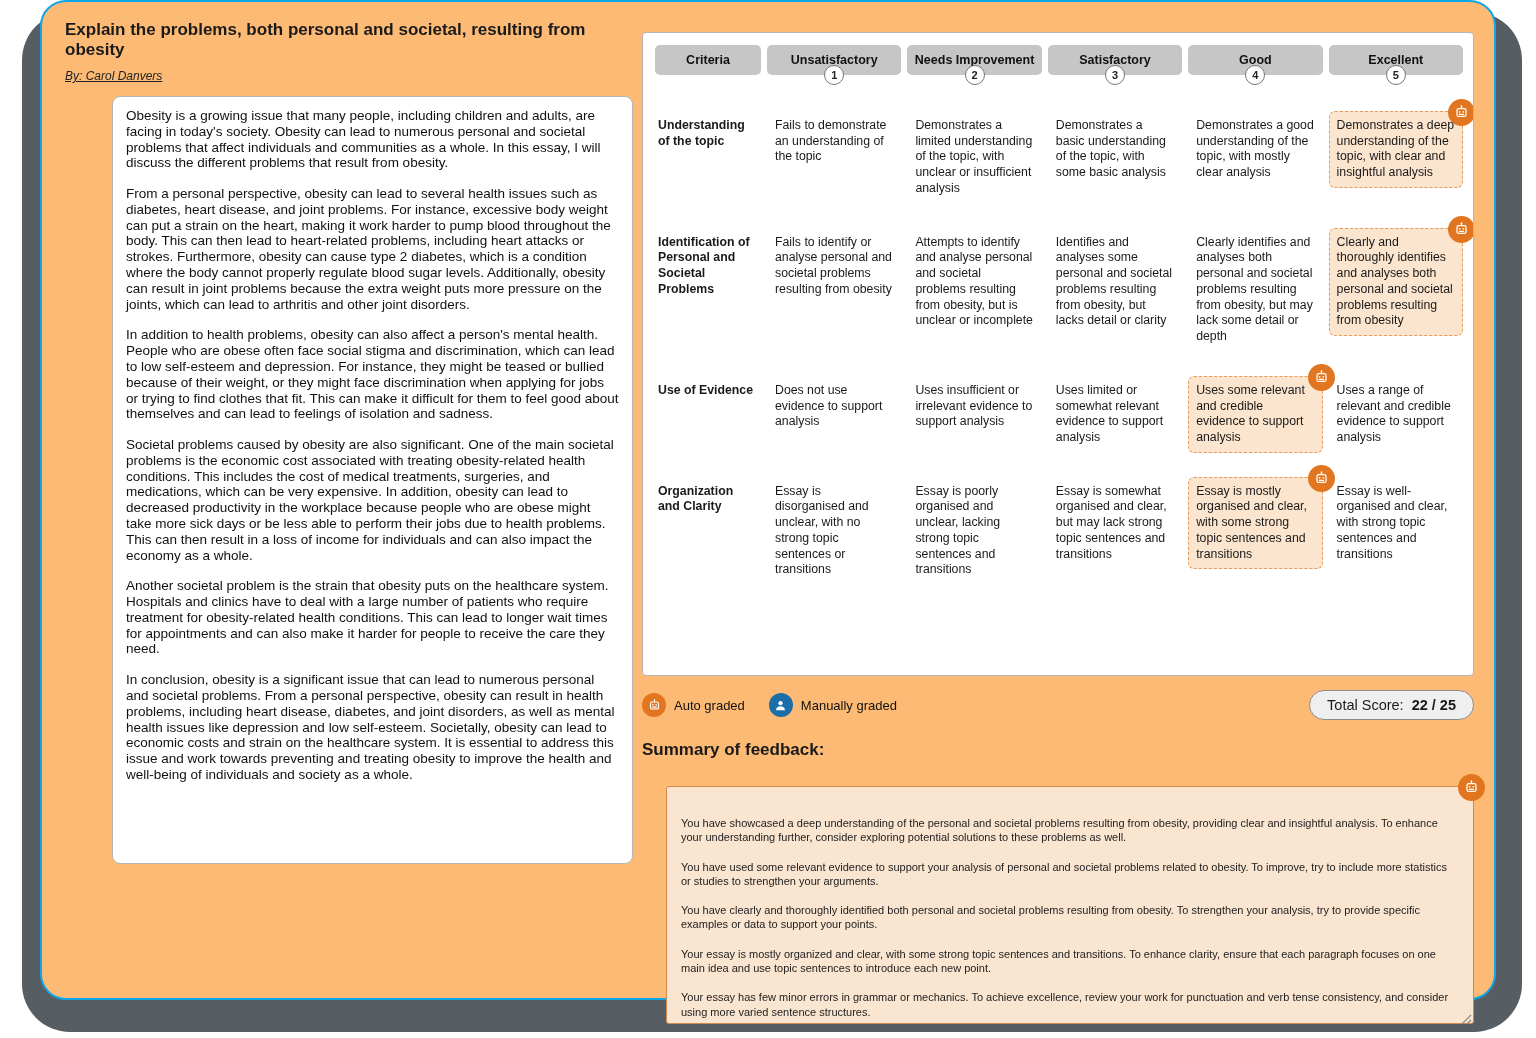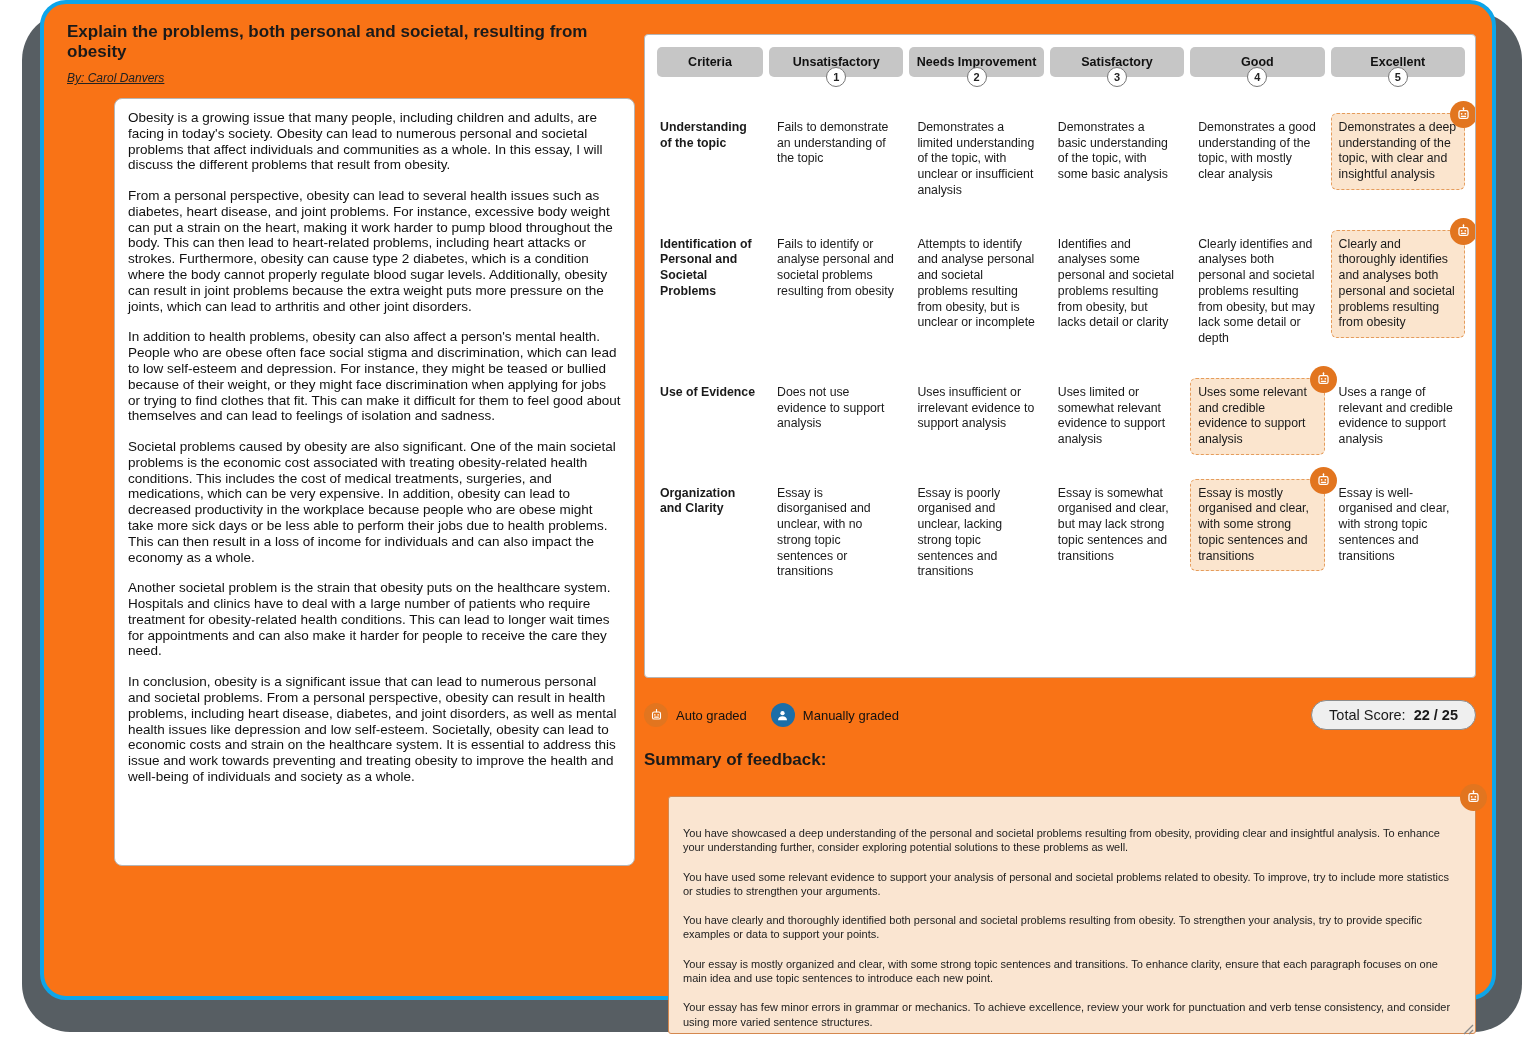--- a/index.html
+++ b/index.html
@@ -7,21 +7,21 @@
   body {
     width:1536px; height:1038px; position:relative; overflow:hidden;
     background:#ffffff; font-family:"Liberation Sans", sans-serif; color:#1a1a1a;
   }
   .backdrop {
     position:absolute; left:22px; top:12px; width:1500px; height:1020px;
     background:#575e63; border-radius:48px;
   }
   .card {
     position:absolute; left:40px; top:0; width:1456px; height:1000px;
-    background:#f97316; border-radius:26px; border:4px solid #0ea5e9;
+    background:#fdba74; border-radius:26px; border:2px solid #0ea5e9;
   }
   
   .left-col { position:absolute; left:23px; top:18px; width:568px; }
   .essay-title { font-size:17px; font-weight:bold; margin:0 0 9px 0; }
   .byline { font-size:12px; font-style:italic; color:#222; margin:0 0 13px 0;text-decoration:underline; }
   .essay-box {
     border:1px solid #b5b5b5; border-radius:8px; background:#fff;
     padding:11px 13px; height:768px; overflow:hidden;
     font-size:13.5px; line-height:1.17; color:#111;margin-left:47px;
   }
@@ -54,21 +54,21 @@
   .r-crit { font-weight:bold; padding-left:2px; }
   .r-cell.selected {
     background:#fbe5ce; border:1px dashed #e59c5b; border-radius:6px;
   }
   .badge {
     position:absolute; top:-13px; right:-13px; width:27px; height:27px;
     background:#e2751f; border-radius:50%; display:flex; align-items:center; justify-content:center;
   }
   .badge svg { width:17px; height:17px; }
   
-  .legend-row { display:flex; align-items:center; margin-top:22px; height:30px; }
+  .legend-row { display:flex; align-items:center; margin-top:14px; height:30px; }
   .legend-item { display:flex; align-items:center; margin-right:24px; }
   .legend-icon {
     width:24px; height:24px; border-radius:50%; display:flex; align-items:center;
     justify-content:center; margin-right:8px;
   }
   .legend-icon.orange { background:#e2751f; }
   .legend-icon.blue   { background:#1c6ea8; }
   .legend-icon svg { width:15px; height:15px; }
   .legend-label { font-size:13px; color:#111; }
   .score-pill {

